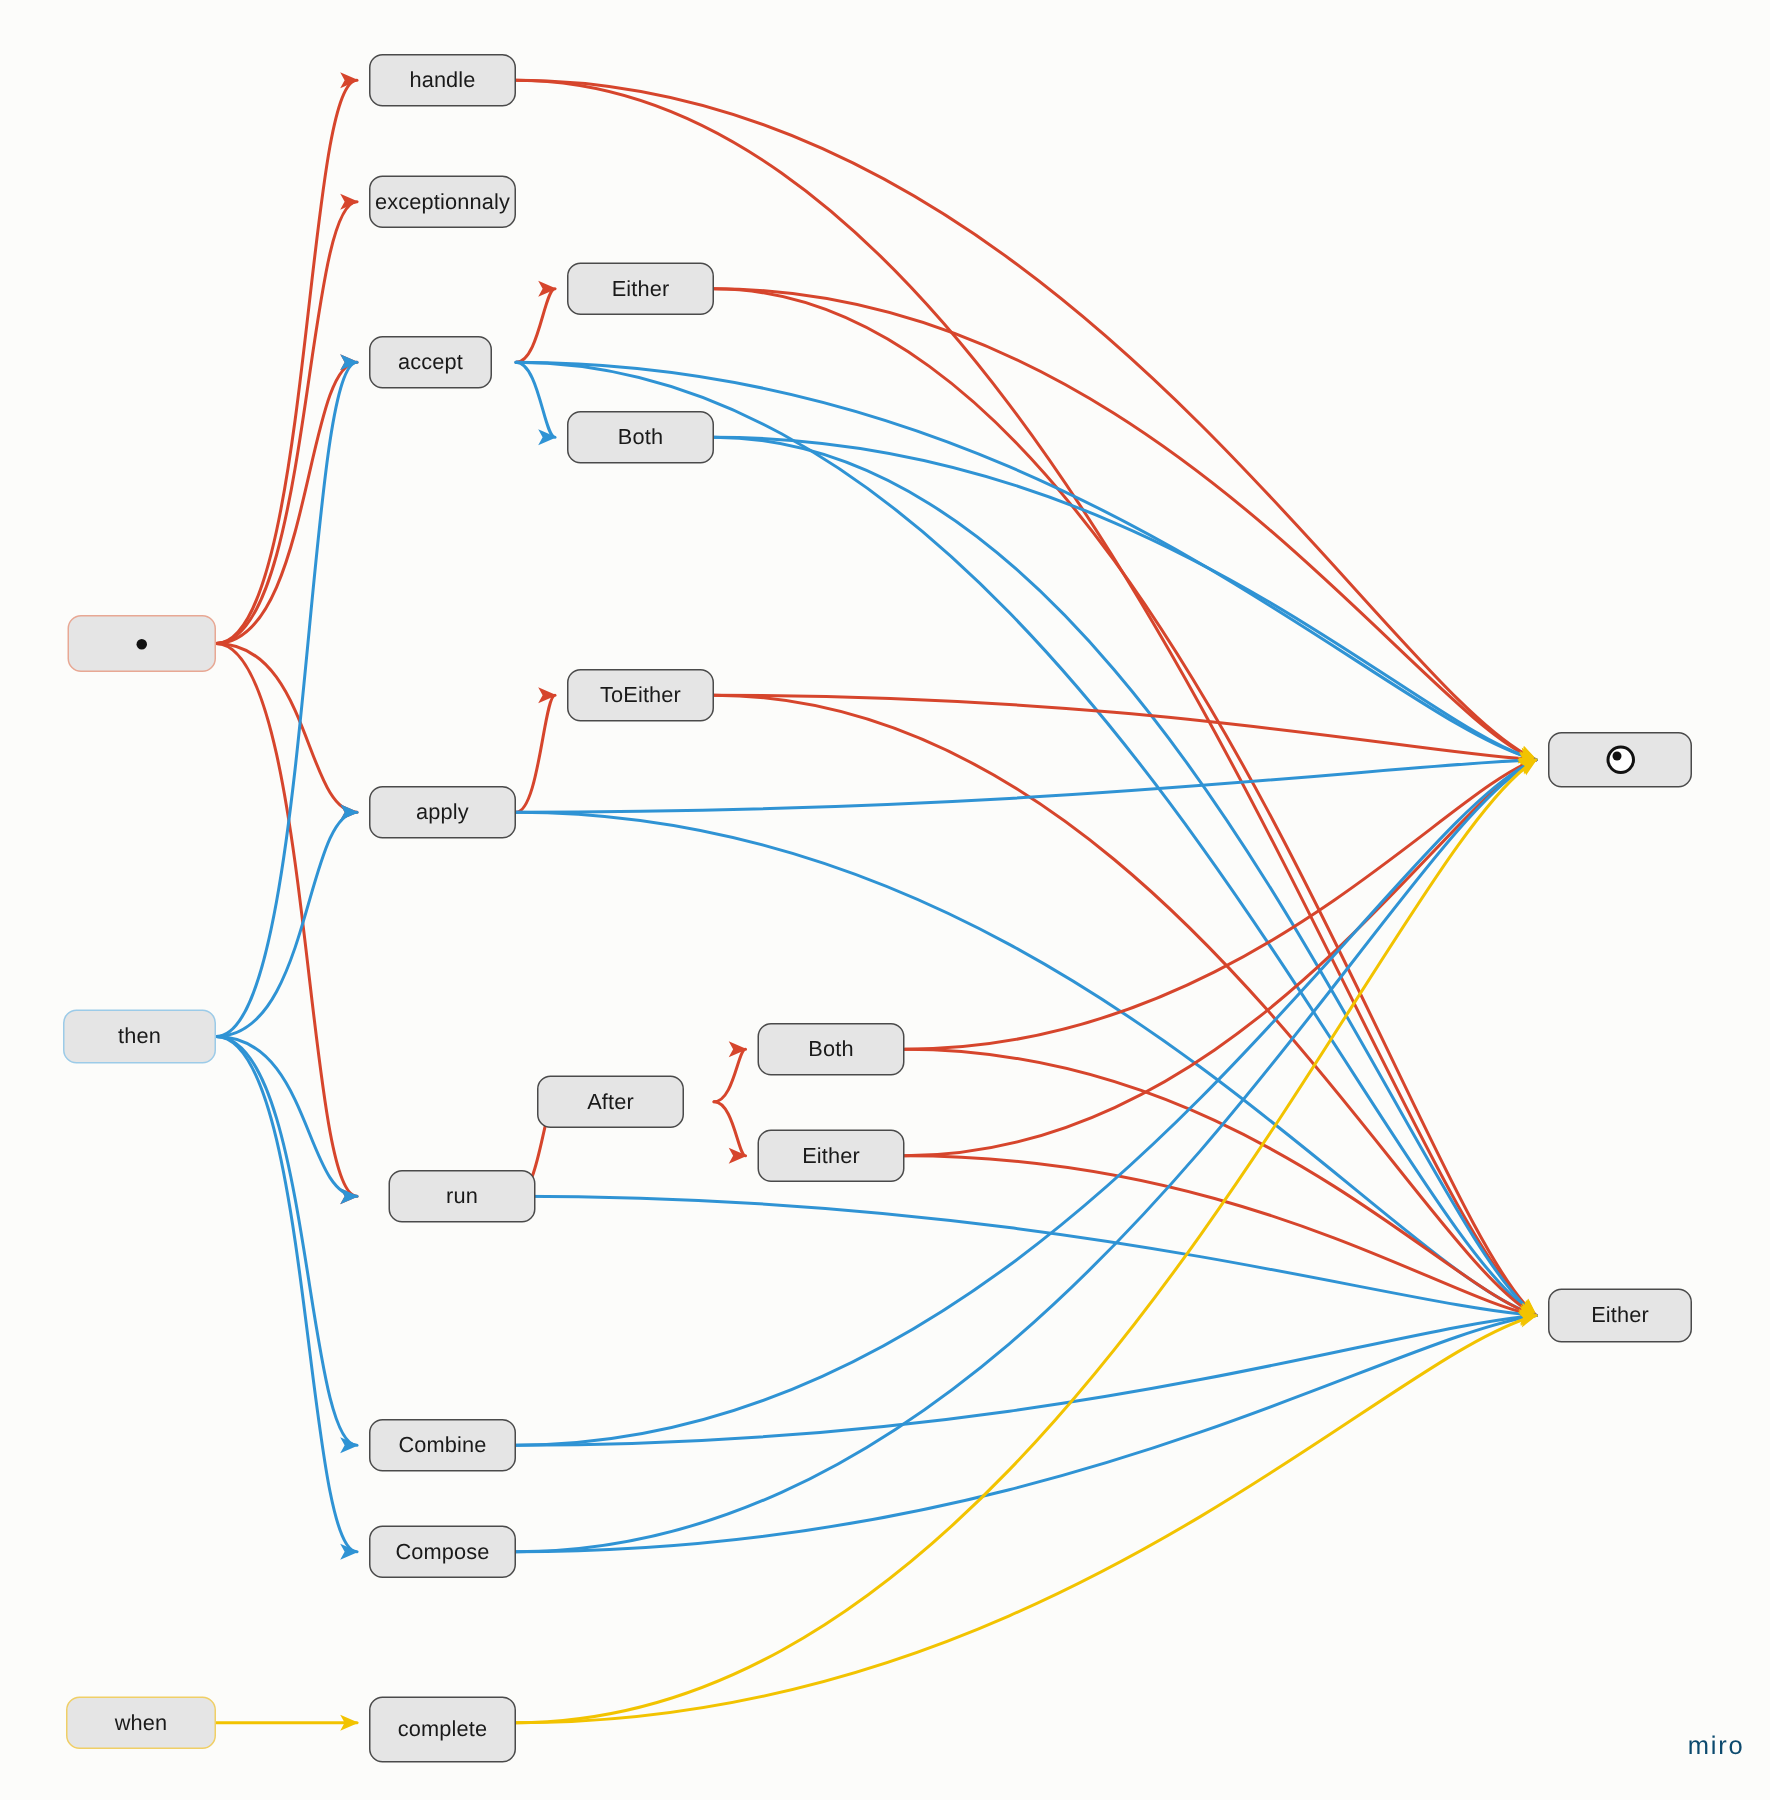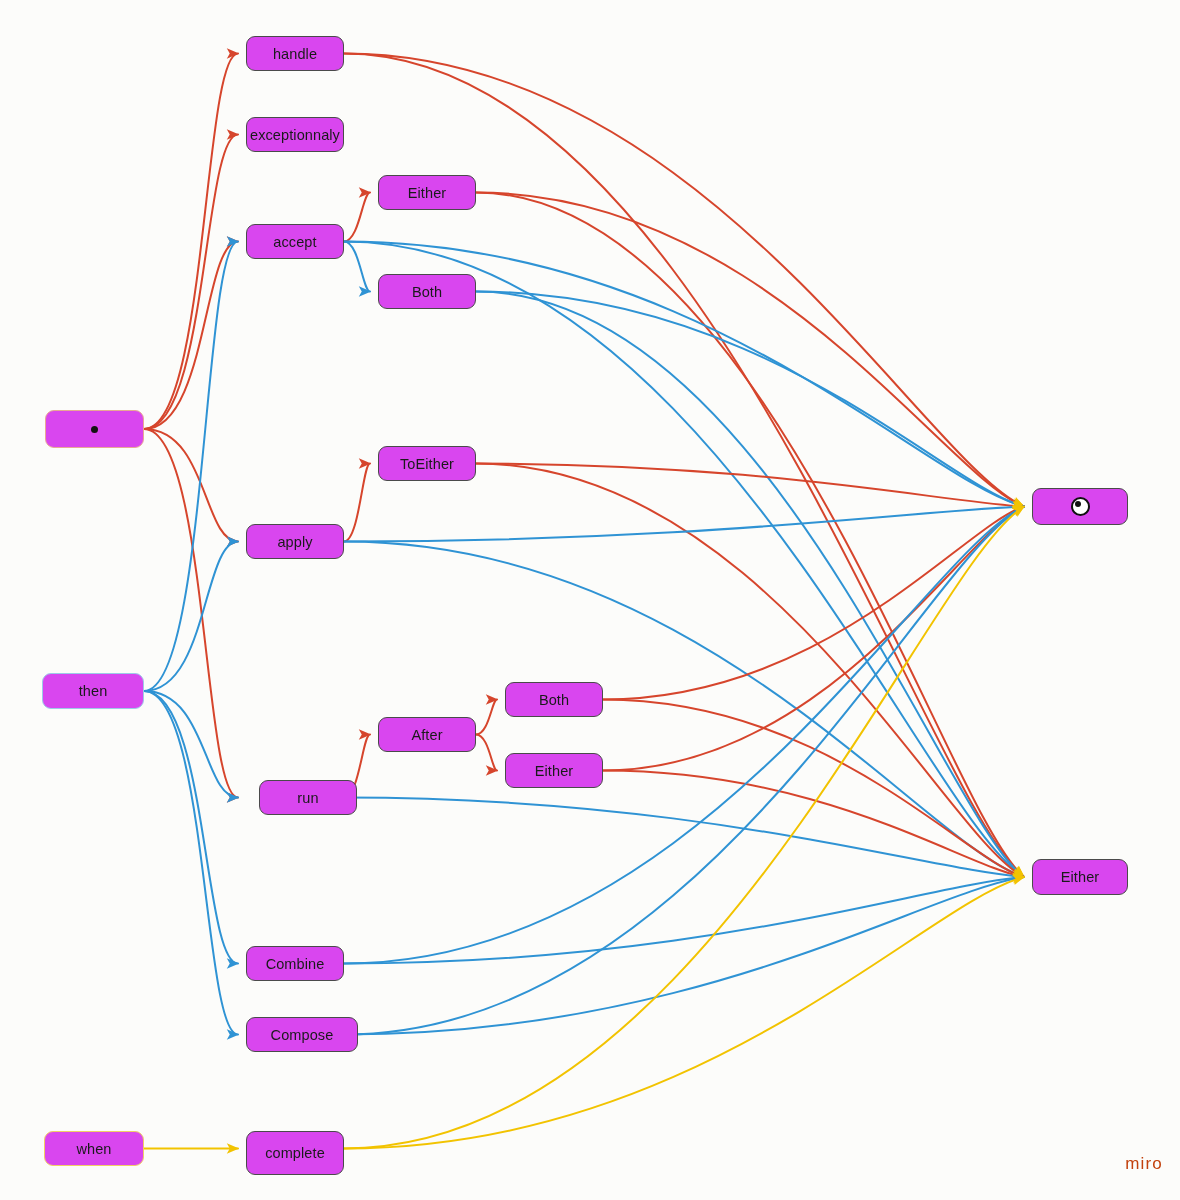--- a/index.html
+++ b/index.html
@@ -21,21 +21,21 @@
     top: 0;
     width: 1180px;
     height: 1200px;
   }
   .node {
     position: absolute;
     box-sizing: border-box;
     display: flex;
     align-items: center;
     justify-content: center;
-    background: #d946ef;
+    background: #e5e5e5;
     border: 1.4px solid #4a4a4a;
     border-radius: 9px;
     font-size: 14.5px;
     color: #1a1a1a;
     letter-spacing: 0.1px;
     z-index: 5;
   }
   .node.src-red   { border-color: #e8a894; }
   .node.src-blue  { border-color: #9ccbe8; }
   .node.src-yellow{ border-color: #f0cf66; }
@@ -58,21 +58,21 @@
     left: 2.4px; top: 2.4px;
     width: 6px; height: 6px;
     border-radius: 50%;
     background: #111;
   }
   #watermark {
     position: absolute;
     right: 17px;
     bottom: 26px;
     font-size: 17px;
-    color: #c2410c;
+    color: #0c4a6e;
     letter-spacing: 1.2px;
     font-family: "Liberation Sans", sans-serif;
     z-index: 6;
   }
 </style>
 </head>
 <body>
 
 <div id="board" style="background: rgb(252, 252, 250);">
   <svg id="edges" viewBox="0 0 1180 1200" xmlns="http://www.w3.org/2000/svg">
@@ -140,48 +140,48 @@
       </div>
       <div class="node src-yellow" style="left: 44px; top: 1131px; width: 100px; height: 35px;">
         <span class="node-label">when</span>
       </div>
       <div class="node" style="left: 246px; top: 36px; width: 98px; height: 35px;">
         <span class="node-label">handle</span>
       </div>
       <div class="node" style="left: 246px; top: 117px; width: 98px; height: 35px; justify-content: center;">
         <span class="node-label">exceptionnaly</span>
       </div>
-      <div class="node" style="left: 246px; top: 224px; width: 98px; height: 35px;">
+      <div class="node" style="left: 246px; top: 224px; width: 82px; height: 35px;">
         <span class="node-label">accept</span>
       </div>
       <div class="node" style="left: 246px; top: 524px; width: 98px; height: 35px;">
         <span class="node-label">apply</span>
       </div>
       <div class="node" style="left: 246px; top: 780px; width: 98px; height: 35px; margin-left: 13px;">
         <span class="node-label">run</span>
       </div>
       <div class="node" style="left: 246px; top: 946px; width: 98px; height: 35px;">
         <span class="node-label">Combine</span>
       </div>
-      <div class="node" style="left: 246px; top: 1017px; width: 112px; height: 35px;">
+      <div class="node" style="left: 246px; top: 1017px; width: 98px; height: 35px;">
         <span class="node-label">Compose</span>
       </div>
       <div class="node" style="left: 246px; top: 1131px; width: 98px; height: 44px;">
         <span class="node-label">complete</span>
       </div>
       <div class="node" style="left: 378px; top: 175px; width: 98px; height: 35px;">
         <span class="node-label">Either</span>
       </div>
       <div class="node" style="left: 378px; top: 274px; width: 98px; height: 35px;">
         <span class="node-label">Both</span>
       </div>
       <div class="node" style="left: 378px; top: 446px; width: 98px; height: 35px;">
         <span class="node-label">ToEither</span>
       </div>
-      <div class="node" style="left: 378px; top: 717px; width: 98px; height: 35px;">
+      <div class="node" style="left: 358px; top: 717px; width: 98px; height: 35px;">
         <span class="node-label">After</span>
       </div>
       <div class="node" style="left: 505px; top: 682px; width: 98px; height: 35px;">
         <span class="node-label">Both</span>
       </div>
       <div class="node" style="left: 505px; top: 753px; width: 98px; height: 35px;">
         <span class="node-label">Either</span>
       </div>
       <div class="node" style="left: 1032px; top: 488px; width: 96px; height: 37px;">
         <span class="record-glyph"></span>

